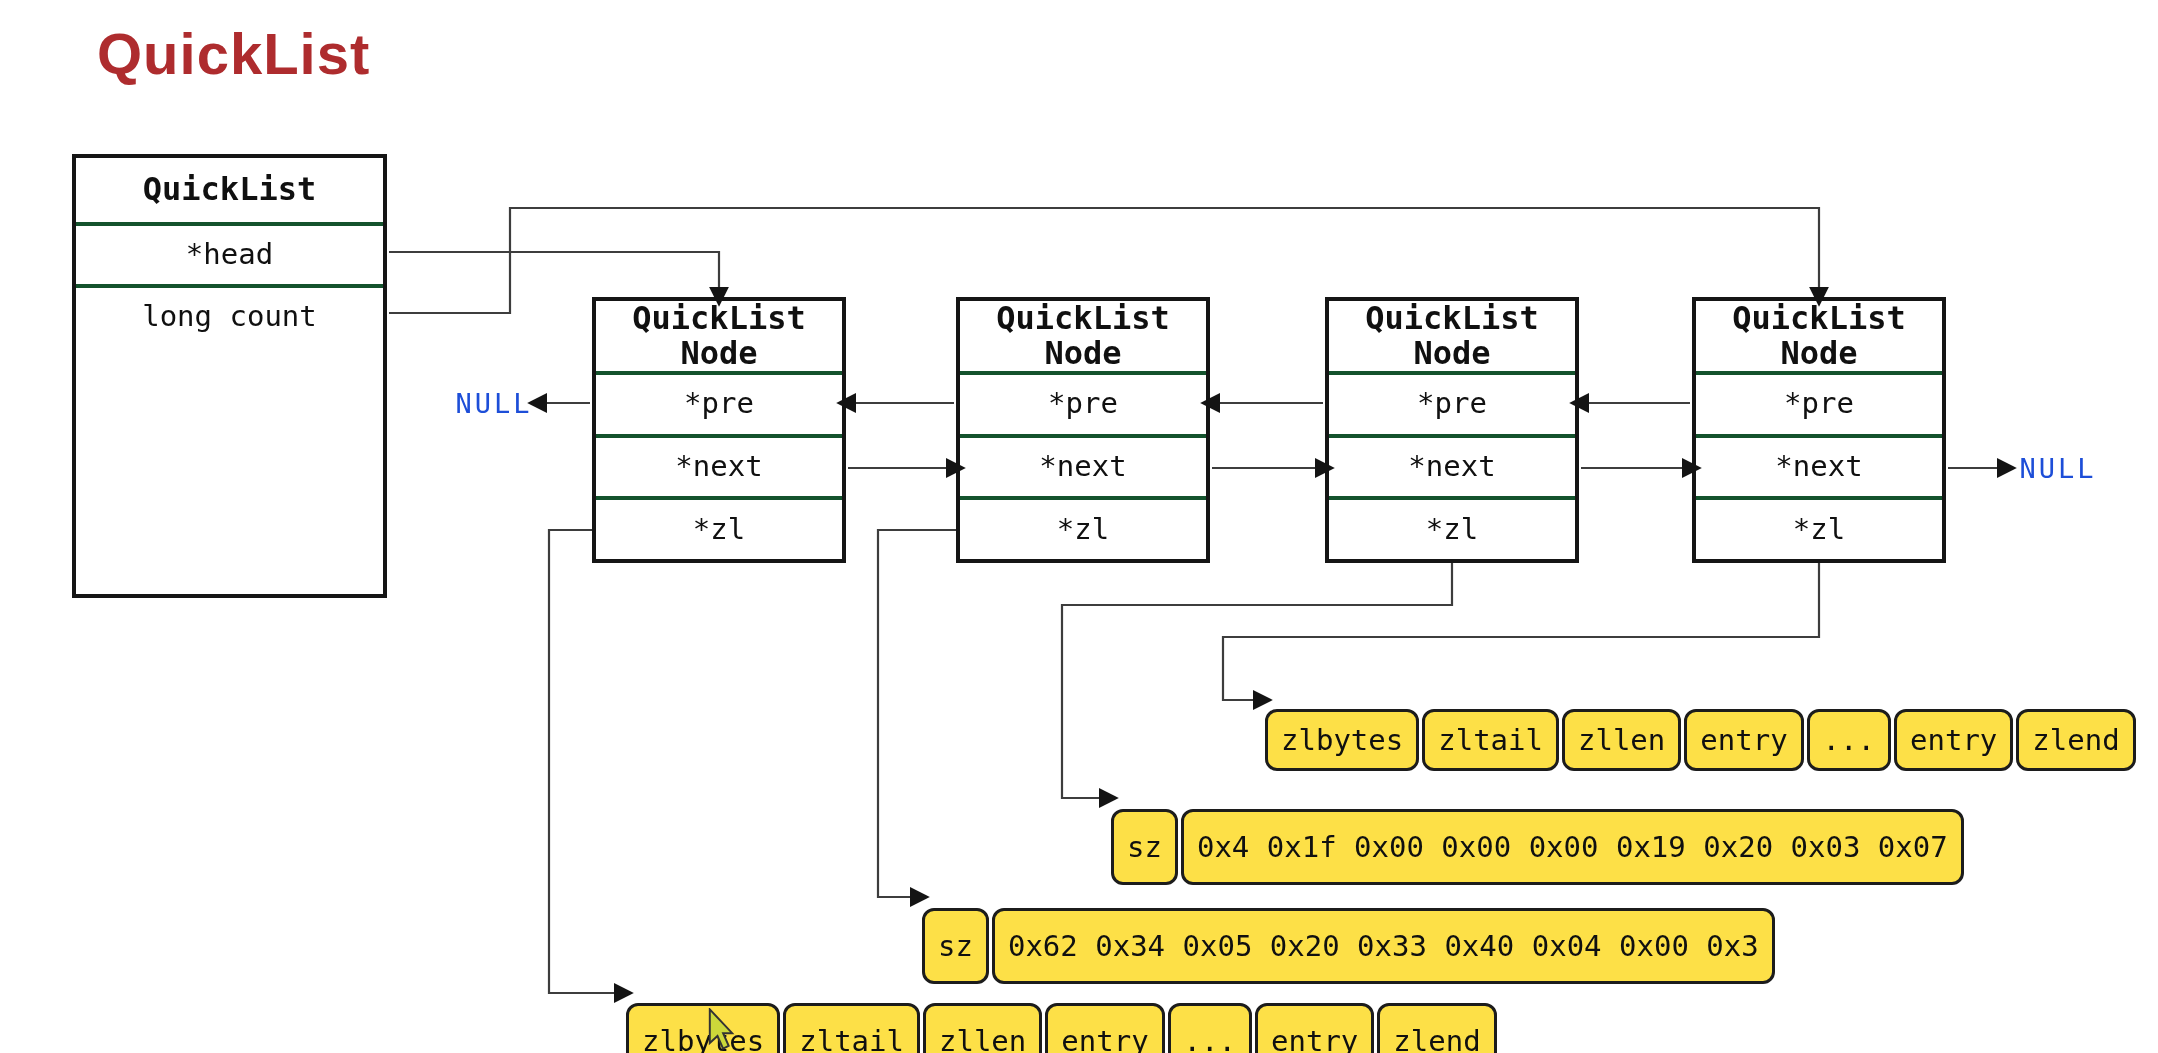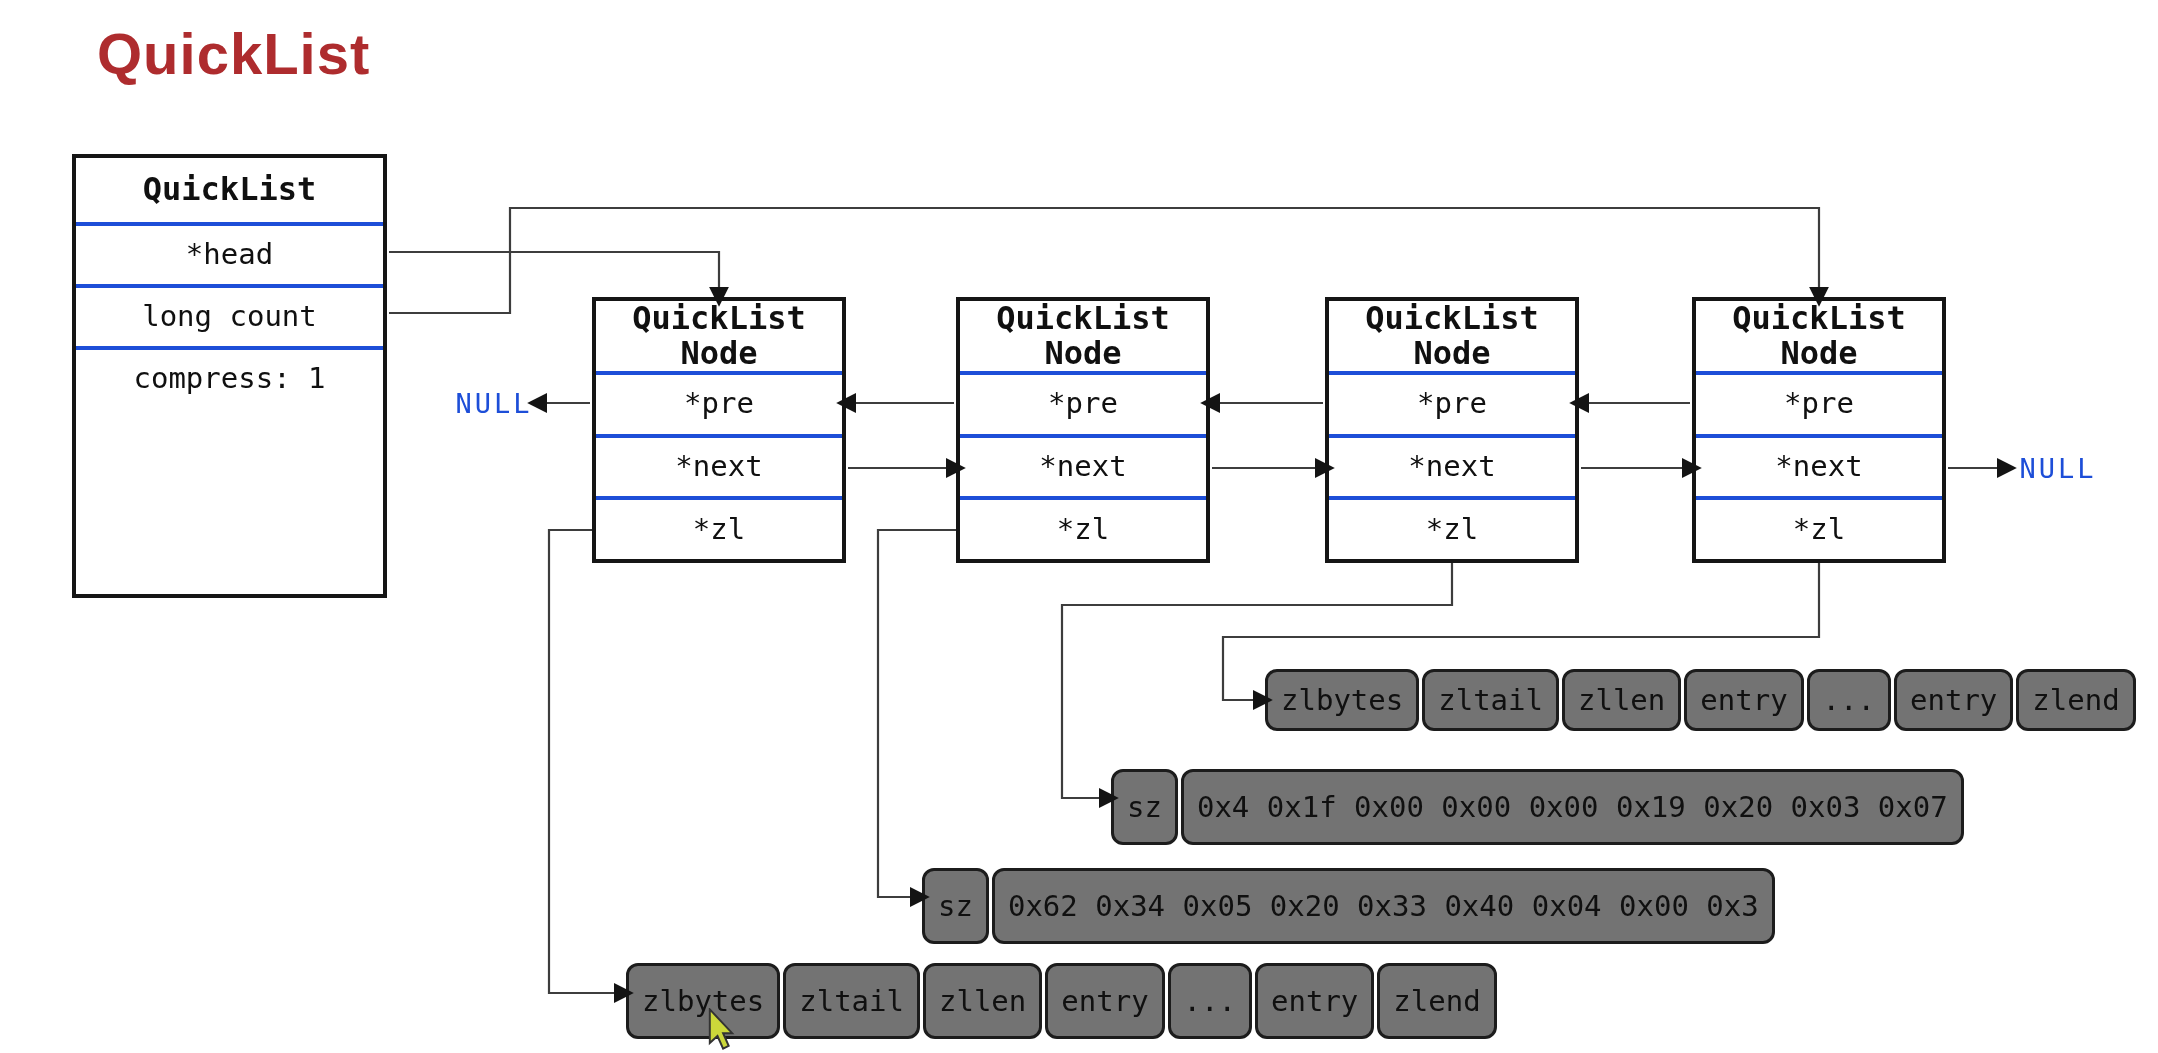--- a/index.html
+++ b/index.html
@@ -23,37 +23,37 @@
     border:4px solid #151515;box-sizing:border-box;
     display:grid;
   }
   .struct{left:72px;top:154px;width:315px;height:444px;
     grid-template-rows:64px repeat(6,1fr);}
   .node{width:254px;top:297px;height:266px;
     grid-template-rows:70px 1fr 1fr 1fr;}
   .node1{left:592px}.node2{left:956px}.node3{left:1325px}.node4{left:1692px}
   .brow{
     display:flex;align-items:center;justify-content:center;
-    border-top:4px solid #1d4ed8;
+    border-top:4px solid #14532d;
     font-size:29px;line-height:1.1;text-align:center;
   }
   .brow:first-child{border-top:none;}
   .hdr{font-weight:700;font-size:32px;flex-direction:column;}
   .hdr .l2{display:block;}
   
   .zrow{position:absolute;display:flex;gap:3px;height:76px;}
   .rowA{left:1265px;top:669px;height:62px;}
   .rowB{left:1111px;top:769px;}
   .rowC{left:922px;top:868px;}
   .rowD{left:626px;top:963px;}
   .cell{
-    background:#737373;border:3px solid #1c1c1c;border-radius:12px;
+    background:#fde047;border:3px solid #1c1c1c;border-radius:12px;
     box-sizing:border-box;height:100%;
     display:flex;align-items:center;justify-content:center;
-    padding:0 13px;font-size:29px;white-space:pre;
+    padding:0 13px;font-size:29px;white-space:pre;margin-top:40px;
   }
   
   .nullLabel{
     position:absolute;width:84px;text-align:center;
     font-size:27px;letter-spacing:3px;color:#1d4ed8;
   }
   .nullL{left:452px;top:388px;}
   .nullR{left:2016px;top:453px;}
   
   svg.wires{position:absolute;left:0;top:0;pointer-events:none;}
@@ -65,21 +65,20 @@
 <body>
 
 <div id="canvas">
 
   <div class="title">QuickList</div>
 
   <div class="bigbox struct">
     <div class="brow hdr">QuickList</div>
     <div class="brow">*head</div>
     <div class="brow">long count</div>
-    <div class="brow">compress: 1</div>
   </div>
 
   <div class="bigbox node node1">
     <div class="brow hdr">
       <span>QuickList</span>
       <span class="l2">Node</span>
     </div>
     <div class="brow">*pre</div>
     <div class="brow">*next</div>
     <div class="brow">*zl</div>

